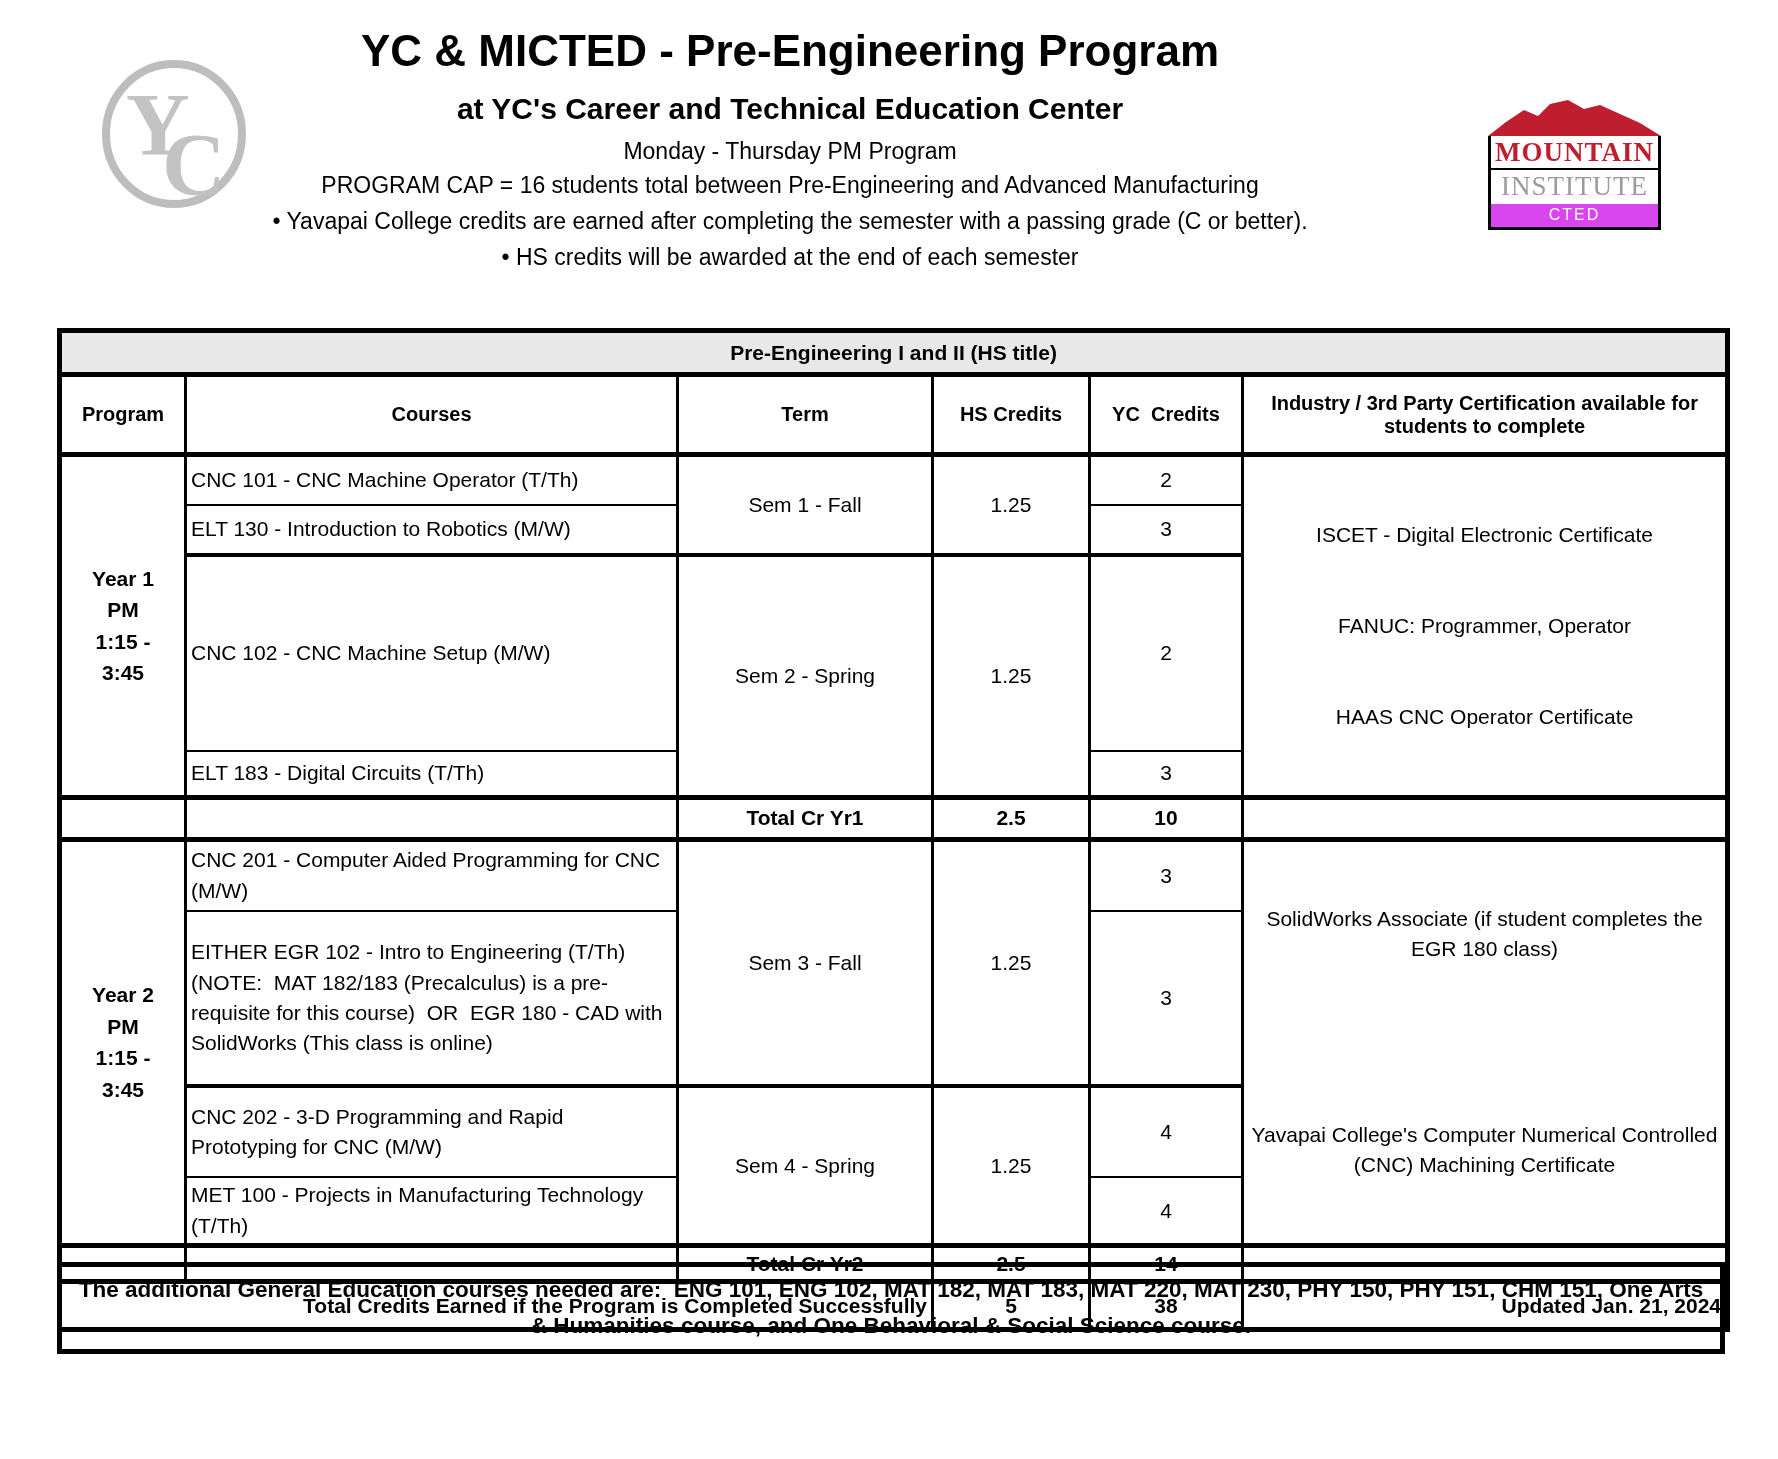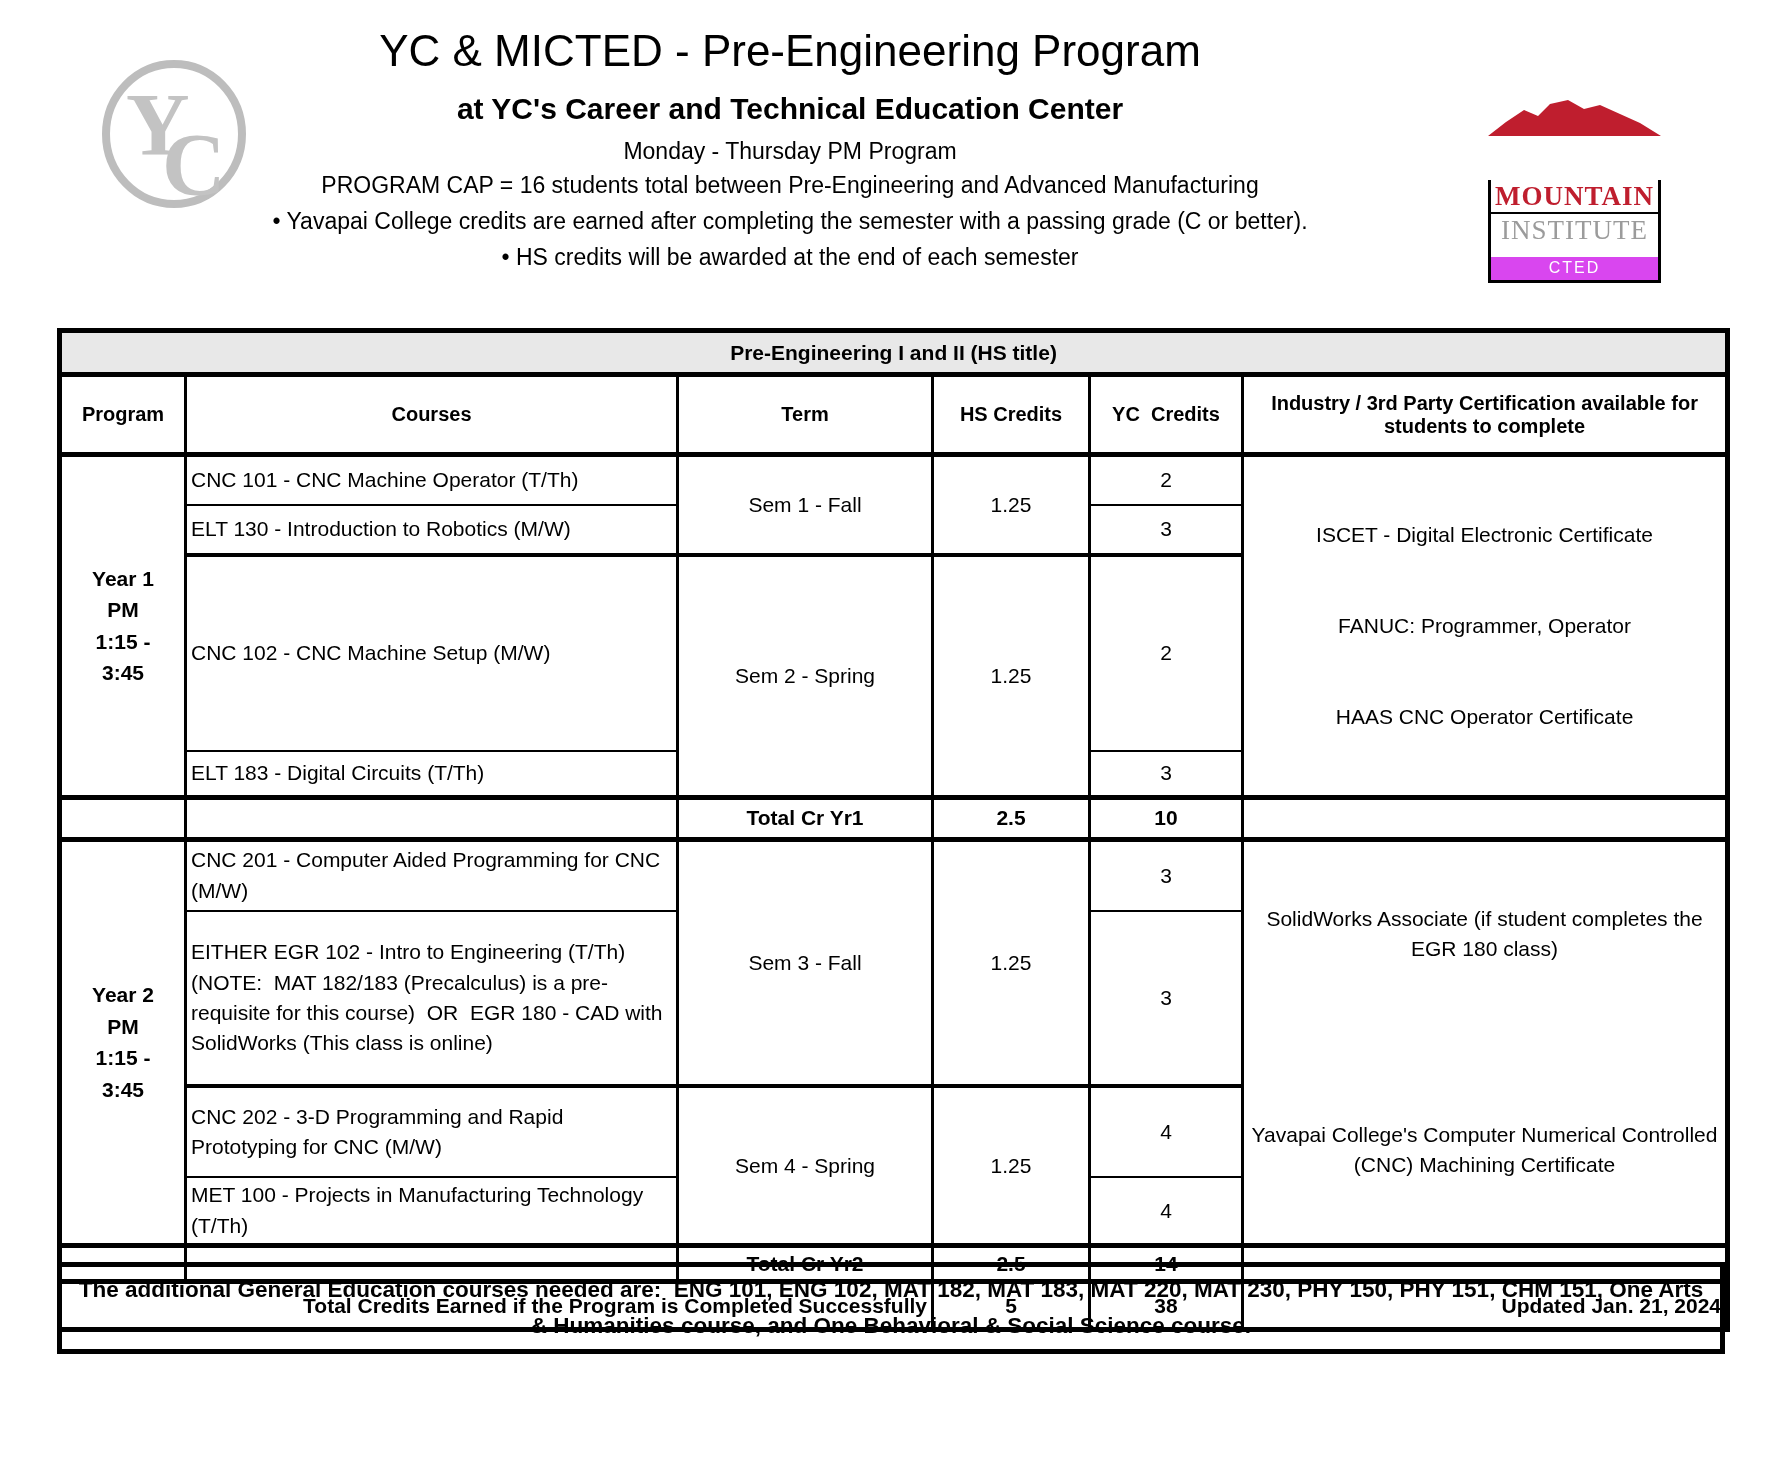--- a/index.html
+++ b/index.html
@@ -4,35 +4,35 @@
 <style>
   * { box-sizing: border-box; }
   html,body { margin:0; padding:0; background:#fff; }
   .page {
     position:relative; width:1778px; height:1459px; background:#ffffff;
     font-family:"Liberation Sans", sans-serif; color:#000;
   }
 
   
   .header-text { position:absolute; left:0; top:26px; width:1580px; text-align:center; }
-  .page-title { font-size:44px; font-weight:normal; margin:0 0 16px 0; letter-spacing:0px; }
+  .page-title { font-size:44px; font-weight:bold; margin:0 0 16px 0; letter-spacing:0px; }
   .page-subtitle { font-size:30px; font-weight:bold; margin:0 0 12px 0; }
   .hdr-line { font-size:23px; margin:7px 0; }
   .hdr-bullet { font-size:23px; margin:9px 0; }
 
   .yc-logo { position:absolute; left:100px; top:60px; width:152px; height:152px; }
 
   .mi-logo { position:absolute; left:1488px; top:100px; width:173px; }
   .mi-mountain { display:block; }
   .mi-box { border:3px solid #000; border-top:none; background:#fff; }
   .mi-word1 { font-family:"Liberation Serif", serif; font-weight:bold; font-size:27px;
               color:#bf1e2e; text-align:center; letter-spacing:1px; padding:1px 0 0 0;
-              border-bottom:2px solid #000;margin-top:44px; }
+              border-bottom:2px solid #000; }
   .mi-word2 { font-family:"Liberation Serif", serif; font-size:27px; color:#9b9b9b;
-              text-align:center; letter-spacing:1px; padding:1px 0 11px 0; }
+              text-align:center; letter-spacing:1px; padding:1px 0 2px 0; }
   .mi-word3 { background:#d946ef; color:#fff; font-size:16px; text-align:center;
               letter-spacing:2px; padding:2px 0 3px 0; }
 
   
   table.program-table {
     position:absolute; left:57px; top:328px; width:1668px;
     border-collapse:collapse; table-layout:fixed;
     border:5px solid #000;
   }
   .program-table td, .program-table th {

